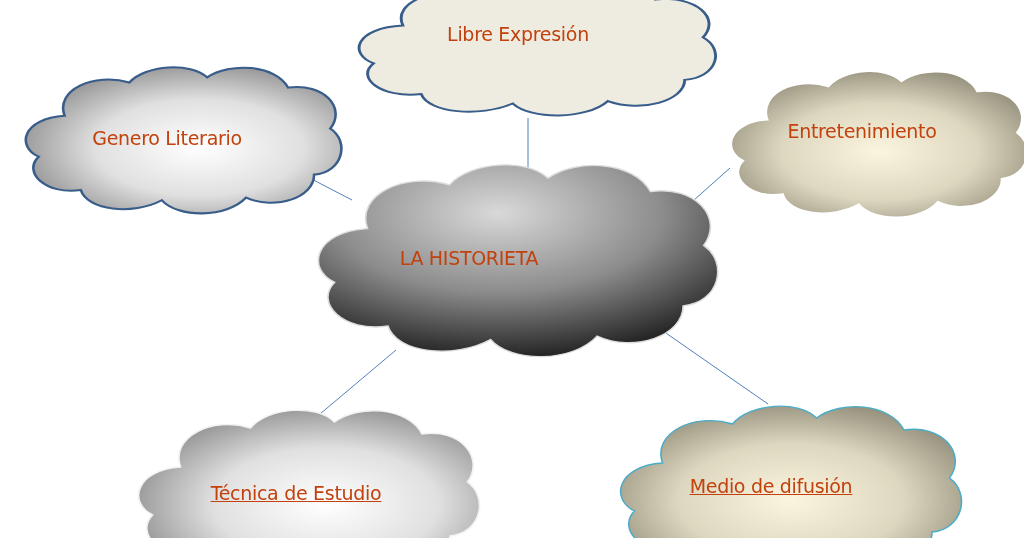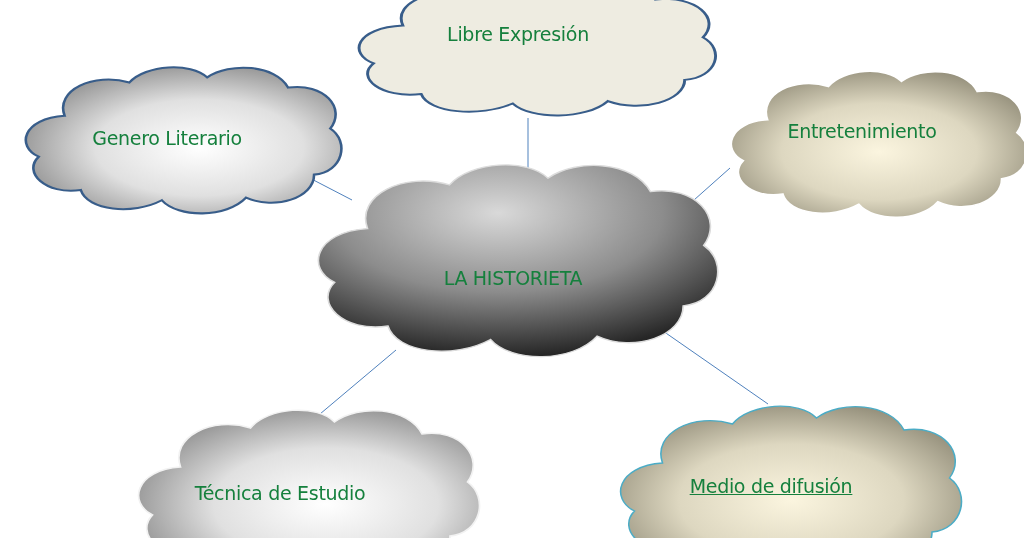--- a/index.html
+++ b/index.html
@@ -1,20 +1,20 @@
 <!DOCTYPE html>
 <html><head>
   <meta charset="utf-8">
   <style>
     html, body { margin: 0; padding: 0; background: #ffffff; }
     body { width: 1024px; height: 538px; position: relative; overflow: hidden;
            font-family: "Liberation Sans", "DejaVu Sans", sans-serif; }
     svg.canvas { position: absolute; left: 0; top: 0; }
     .label { position: absolute; transform: translate(-50%, -50%); white-space: nowrap;
-             font-family: "DejaVu Sans", "Liberation Sans", sans-serif; color: #15803d;
+             font-family: "DejaVu Sans", "Liberation Sans", sans-serif; color: #c2410c;
              font-size: 19px; letter-spacing: -0.3px; }
     .label.center { font-size: 19px; }
   </style>
 </head>
 <body>
 
 <svg class="canvas" width="1024" height="538" viewBox="0 0 1024 538">
   <defs>
     <radialGradient id="gCentral" cx="45%" cy="25%" r="75%">
       <stop offset="0%" stop-color="#d9d9d9"></stop>
@@ -74,15 +74,15 @@
   </g>
 
   <g transform="translate(610,400) scale(1.75,1.5)">
     <use href="#cloudShape" fill="url(#gTan)" stroke="#4bacc6" stroke-width="0.9"></use>
   </g>
 </svg>
 
 <div class="label" style="left:518px; top:34px;">Libre Expresión</div>
 <div class="label" style="left:167px; top:138px;">Genero Literario</div>
 <div class="label" style="left:862px; top:131px;text-align:right;">Entretenimiento</div>
-<div class="label center" style="left:513px; top:258px;margin-top:20px;">LA HISTORIETA</div>
-<div class="label" style="left:280px; top:493px;">Técnica de Estudio</div>
+<div class="label center" style="left:469px; top:258px;">LA HISTORIETA</div>
+<div class="label" style="left:296px; top:493px;text-decoration:underline;">Técnica de Estudio</div>
 <div class="label" style="left:771px; top:486px;text-decoration:underline;">Medio de difusión</div>
 
 </body></html>

